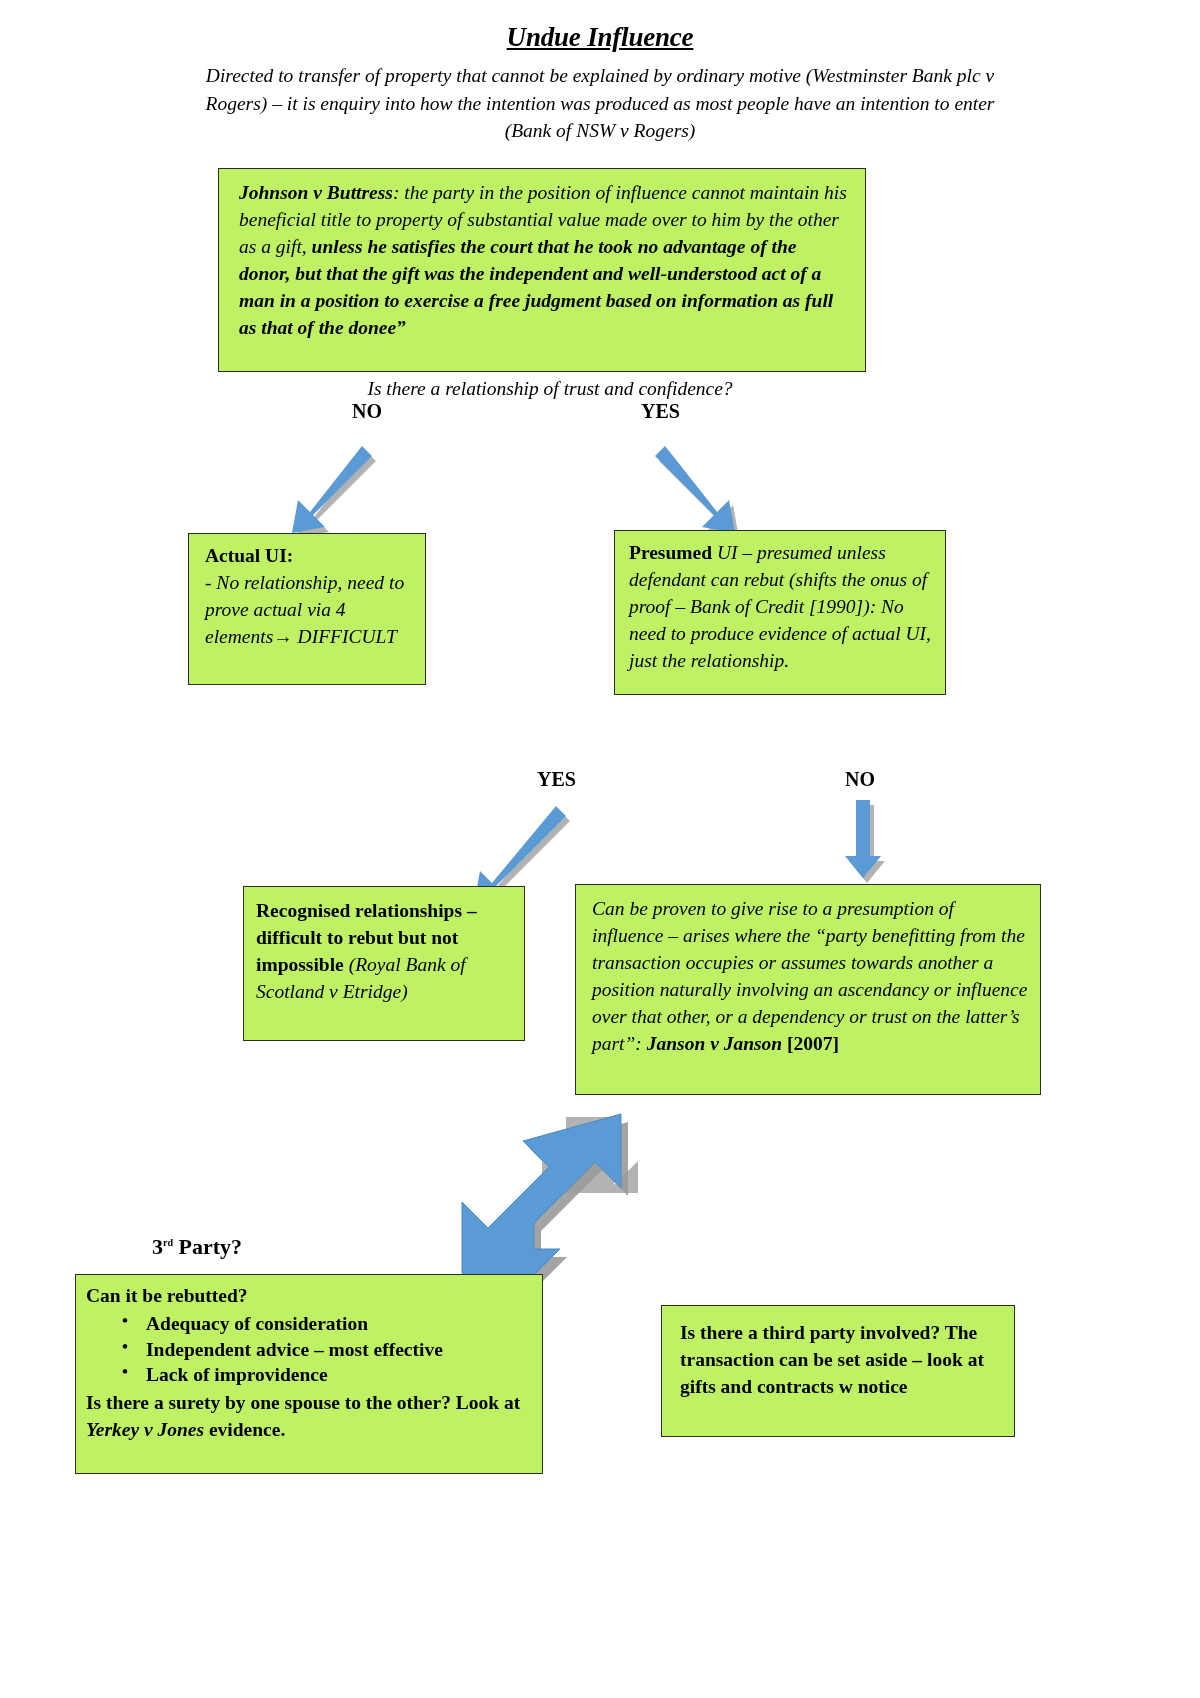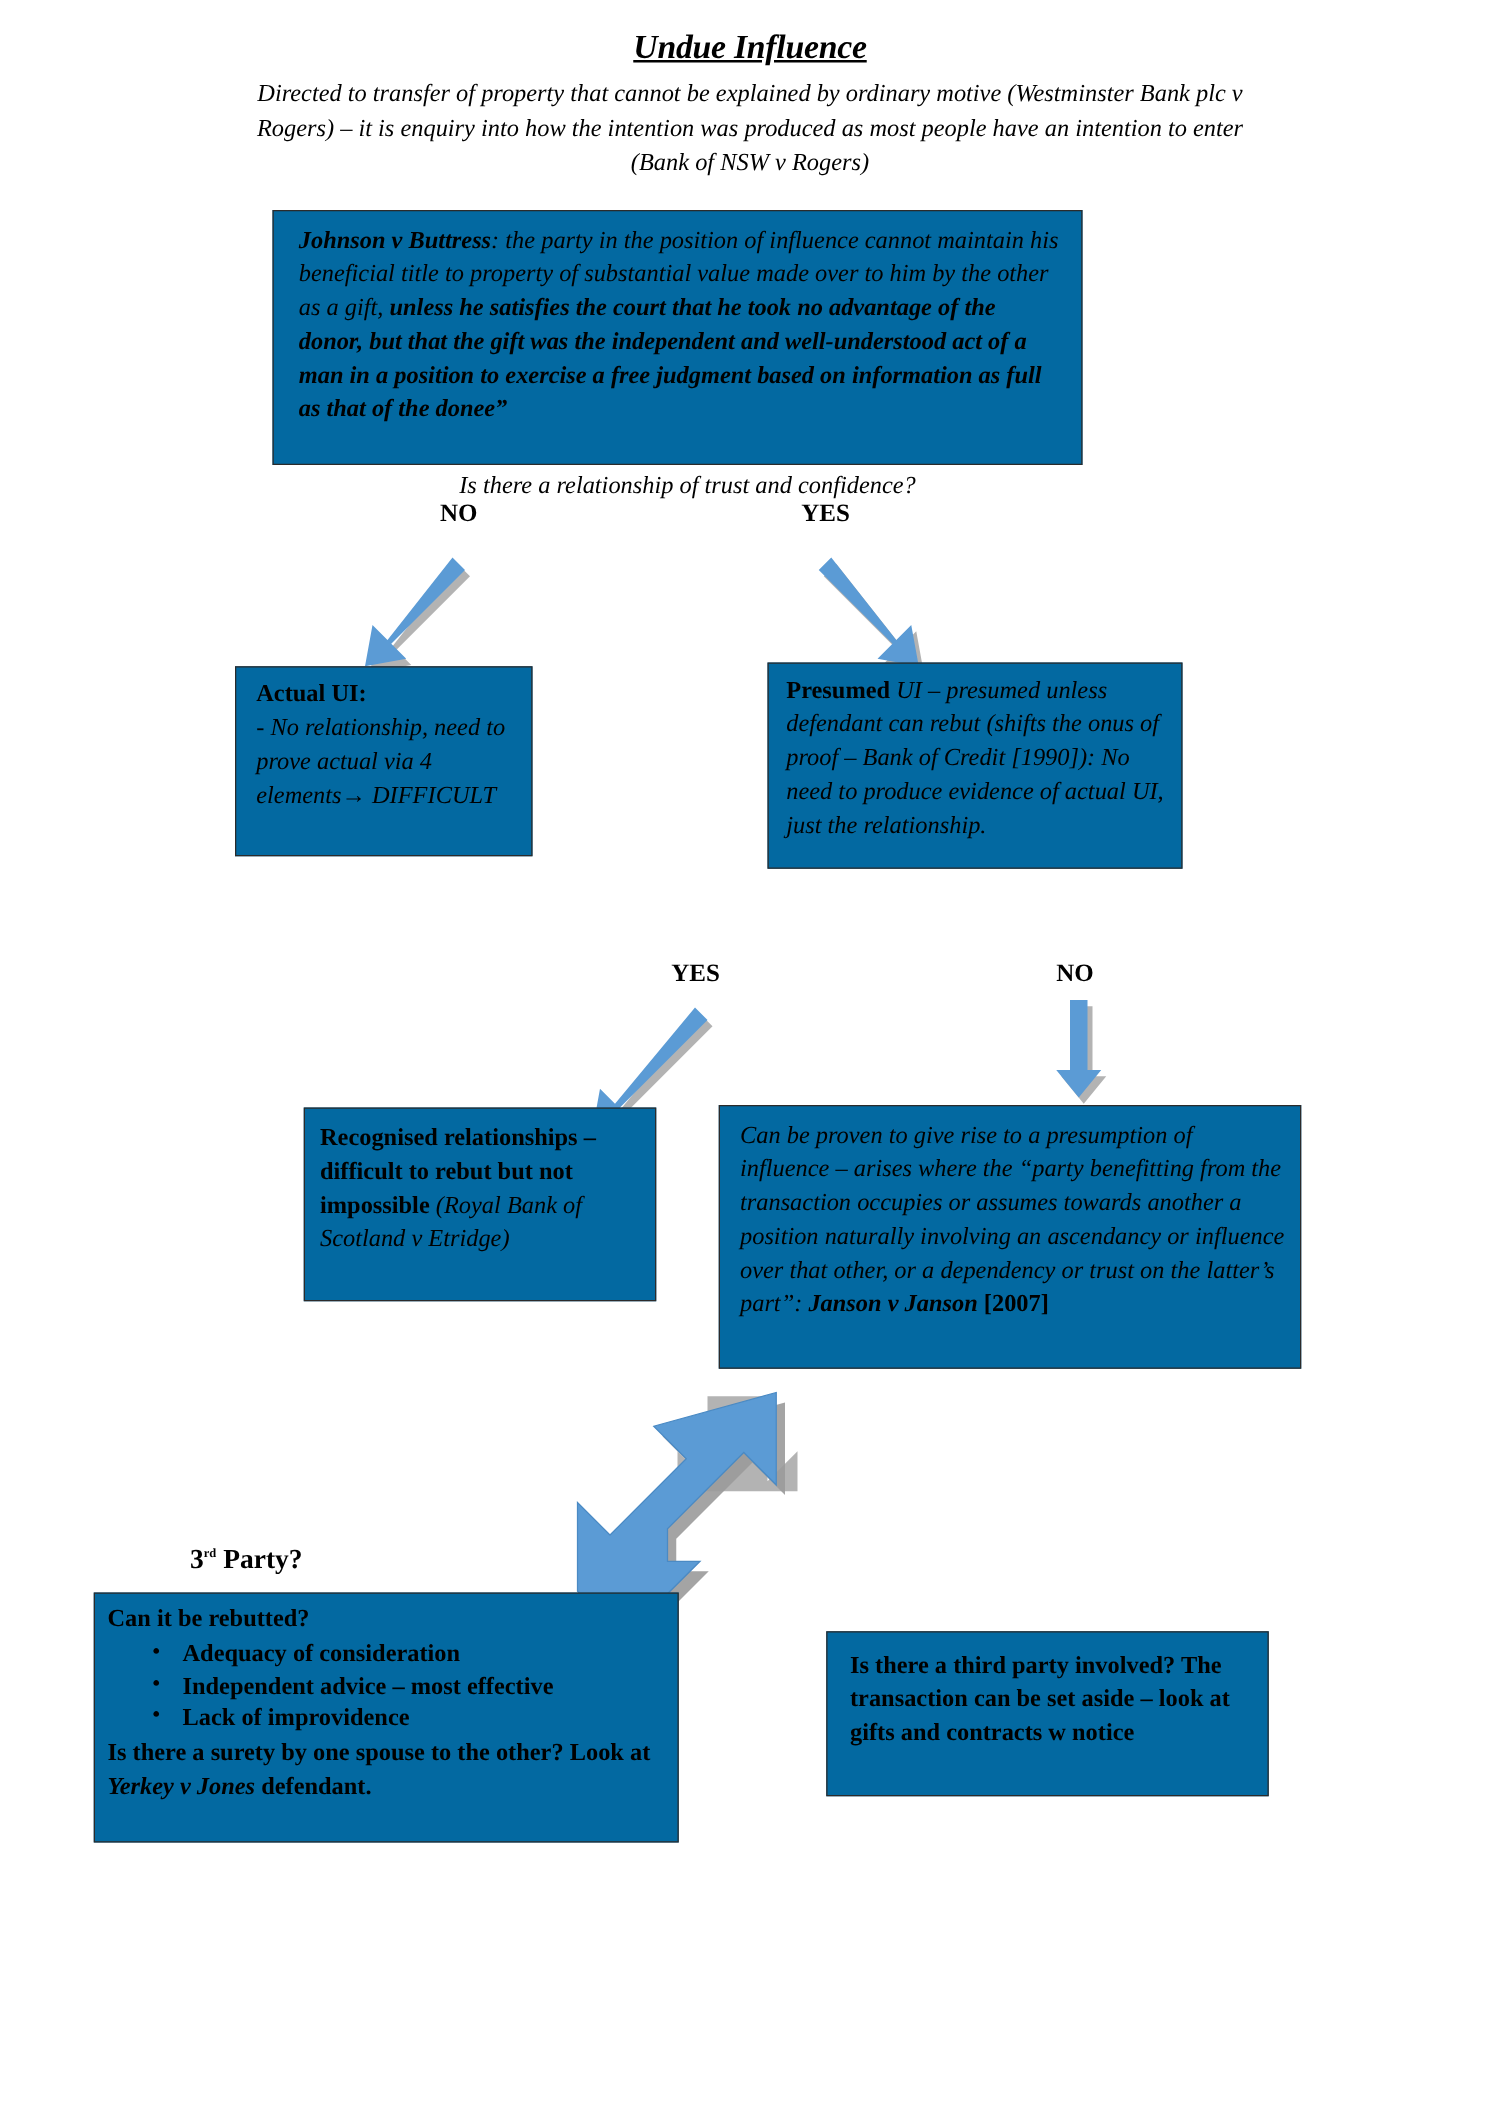--- a/index.html
+++ b/index.html
@@ -43,21 +43,21 @@
     text-align: center;
     font-size: 19.5px;
     font-style: italic;
     line-height: 1.42;
   }
 
   
   .box {
     position: absolute;
     border: 1.3px solid #2b2b2b;
-    background: #0369a1;
+    background: #bef264;
     box-sizing: border-box;
     font-size: 19.5px;
     line-height: 1.38;
     font-style: italic;
   }
   .box .pad {
     padding: 10px 12px 8px 14px;
   }
   .nonital { font-style: normal; }
 
@@ -329,21 +329,21 @@
   <div id="thirdparty-label"><span>3</span><sup>rd</sup><span> Party?</span></div>
 
   <div class="box" id="rebut-box">
     <div class="pad">
       <div class="nonital" style="font-weight:bold;">Can it be rebutted?</div>
       <ul class="bul">
         <li>Adequacy of consideration</li>
         <li>Independent advice – most effective</li>
         <li>Lack of improvidence</li>
       </ul>
-      <div class="nonital" style="font-weight:bold;"><span>Is there a surety by one spouse to the other? Look at </span><span style="font-style:italic;">Yerkey v Jones</span><span> defendant.</span></div>
+      <div class="nonital" style="font-weight:bold;"><span>Is there a surety by one spouse to the other? Look at </span><span style="font-style:italic;">Yerkey v Jones</span><span> evidence.</span></div>
     </div>
   </div>
 
   <div class="box" id="thirdparty-box">
     <div class="pad">
       <span class="nonital" style="font-weight:bold;">Is there a third party involved? The transaction can be set aside – look at gifts and contracts w notice</span>
     </div>
   </div>
 
 </div>

